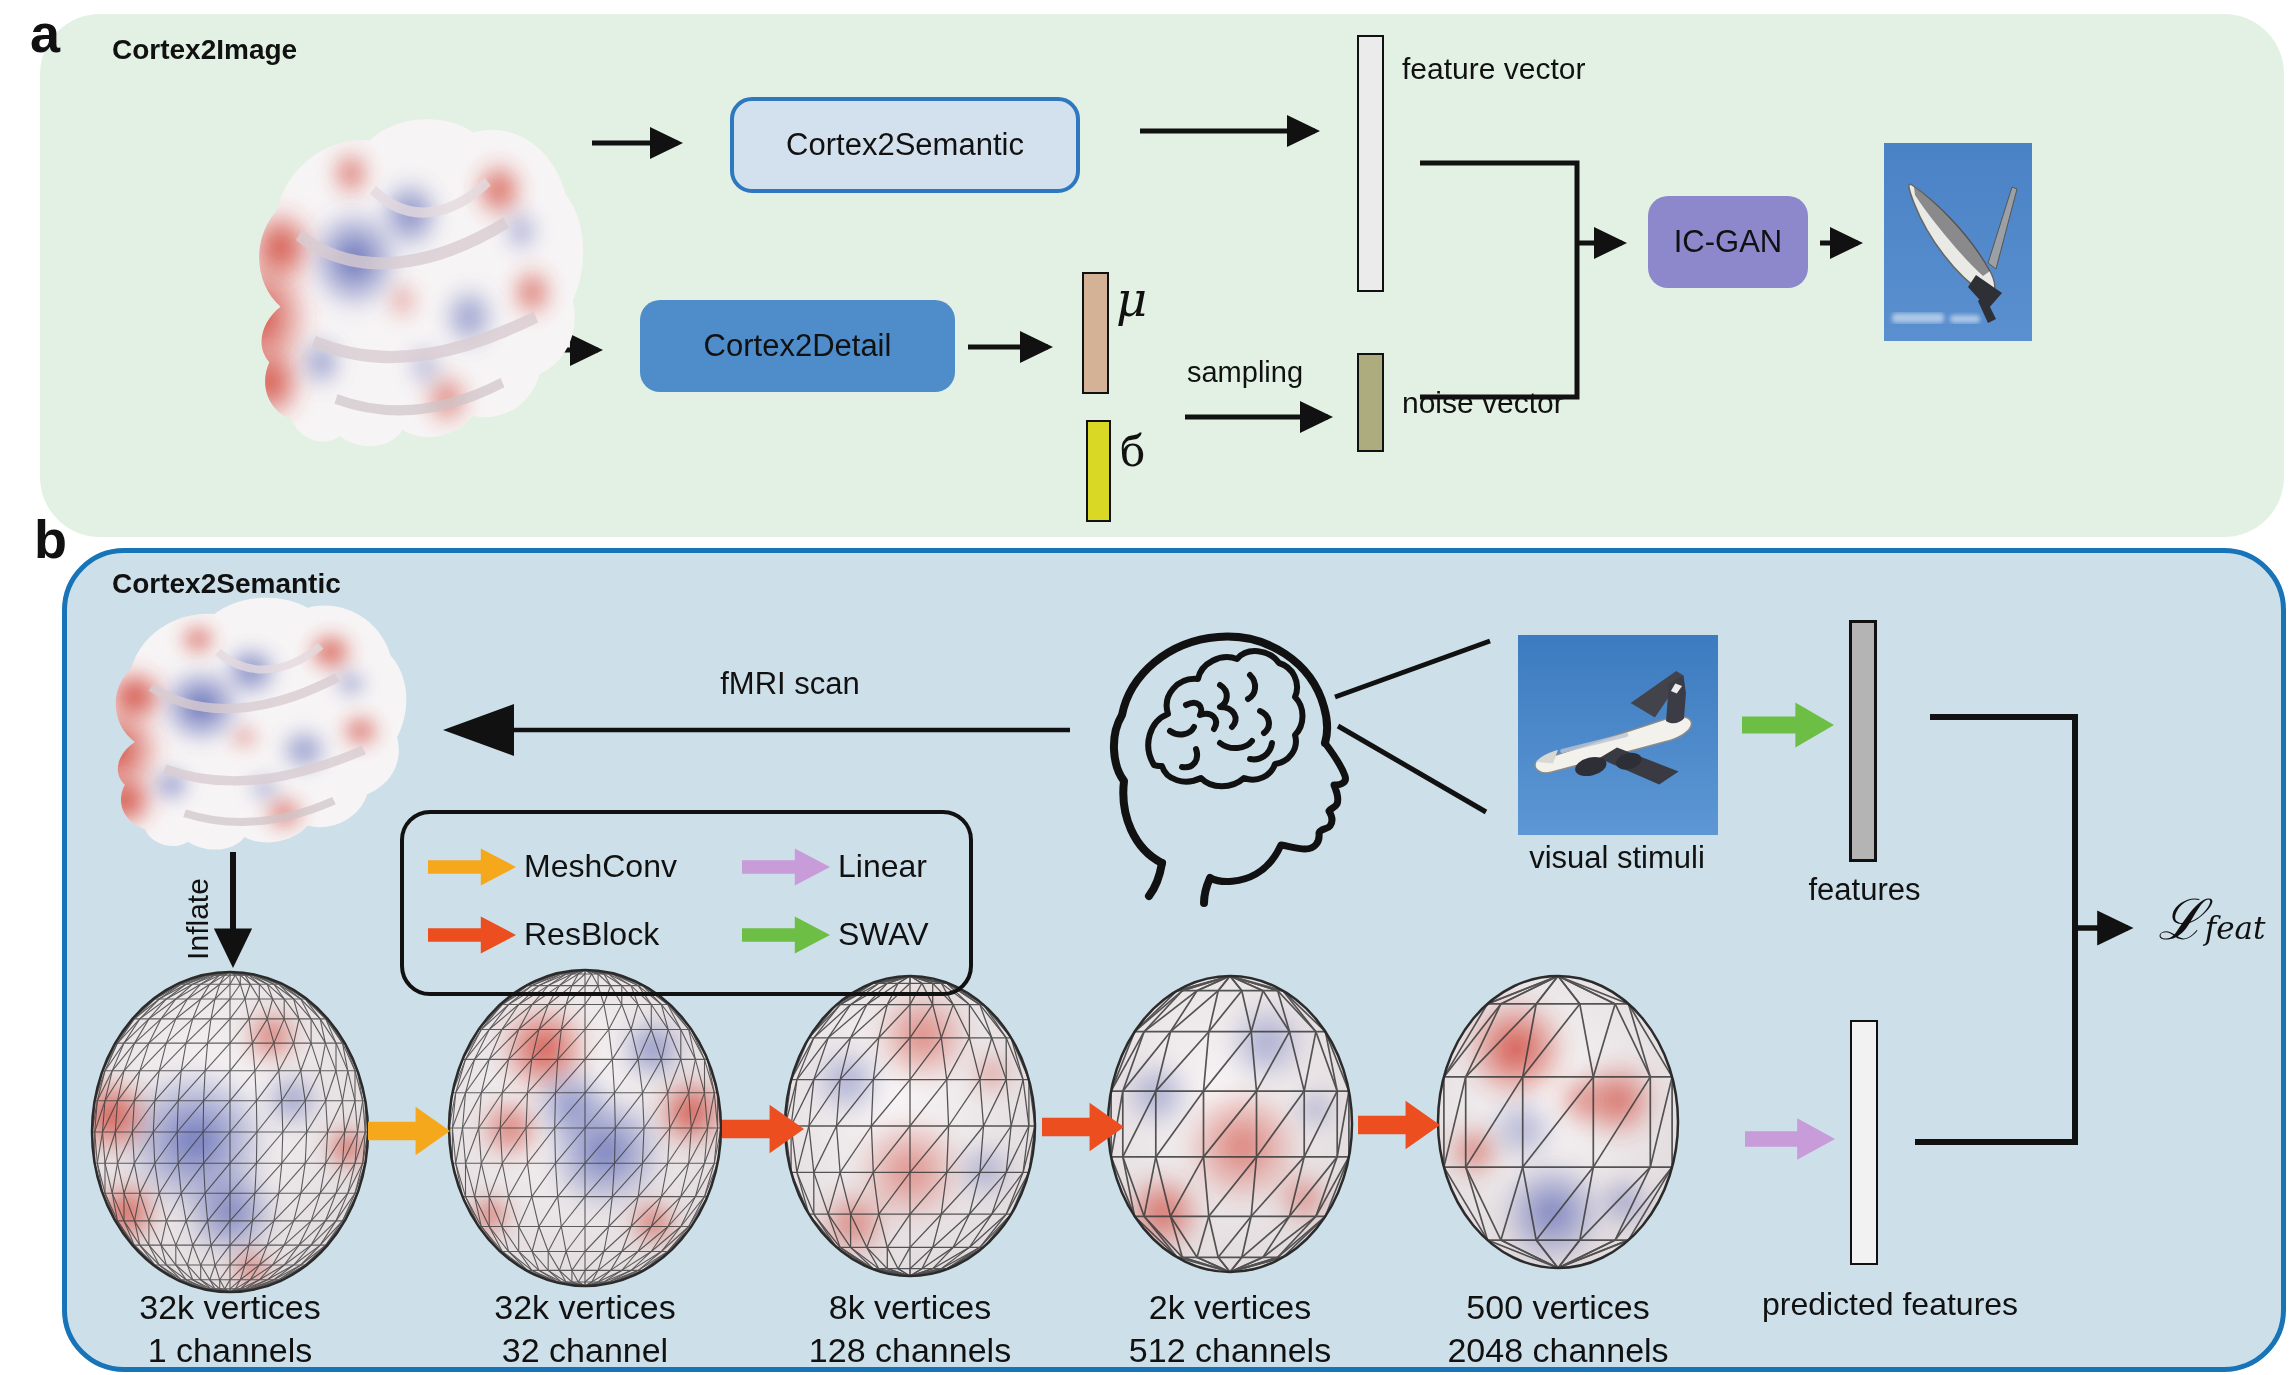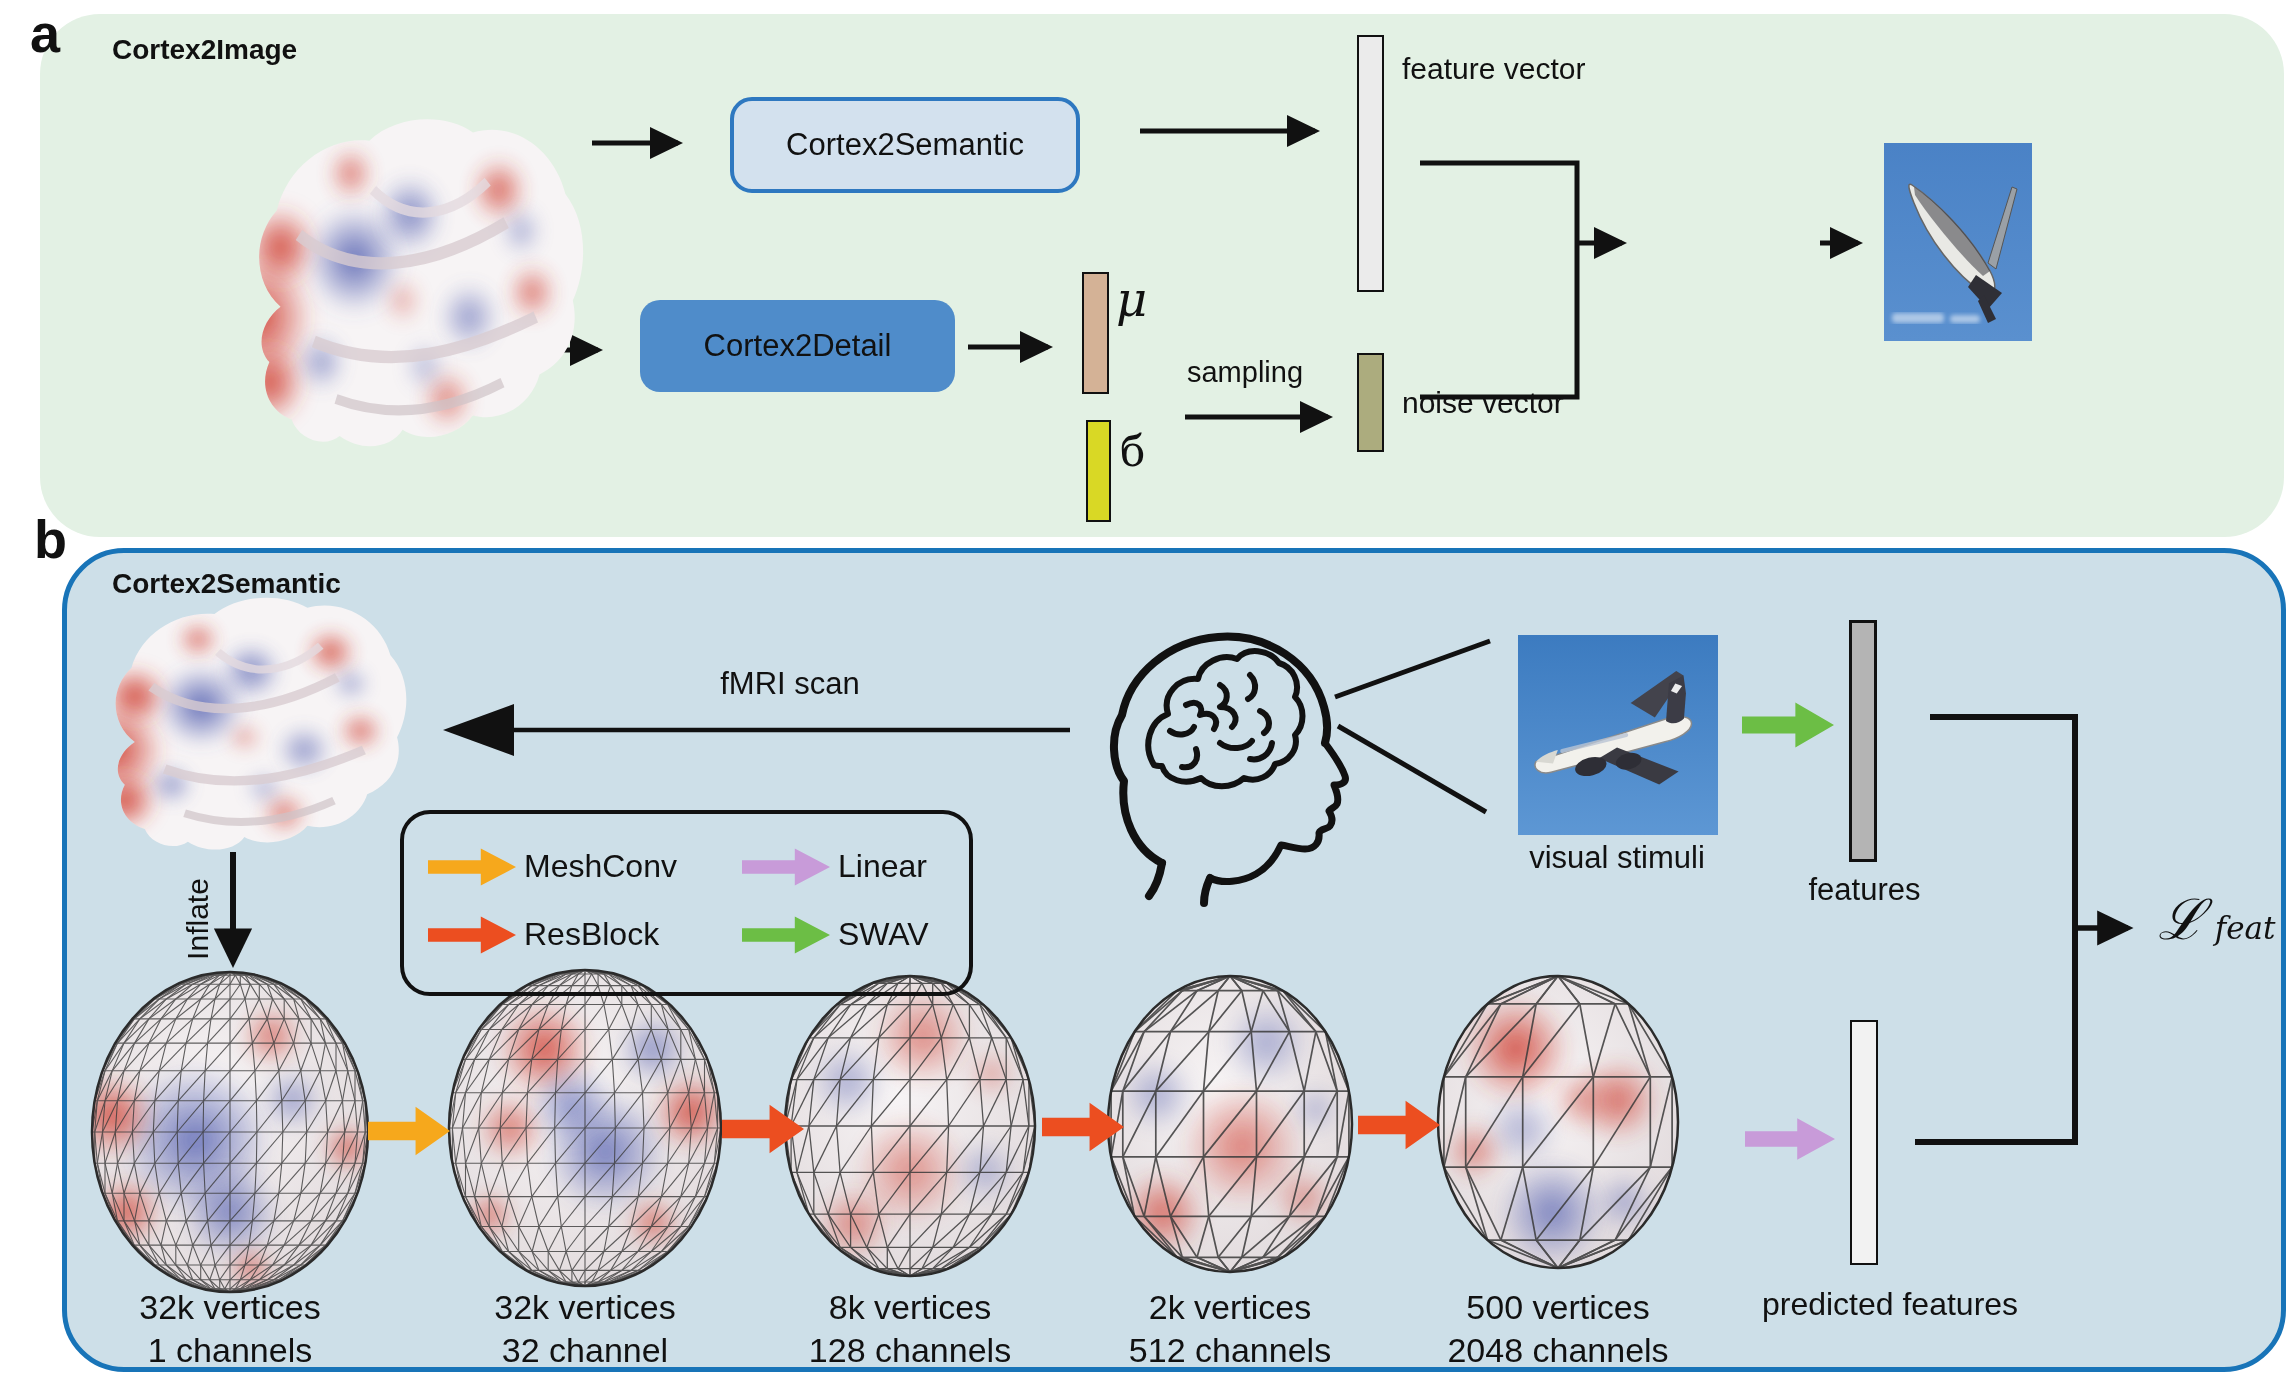--- a/index.html
+++ b/index.html
@@ -18,21 +18,21 @@
   .vbar{position:absolute;box-sizing:border-box;border:2px solid #111;z-index:3;}
   .diagram-label{position:absolute;font-size:30px;line-height:1.15;z-index:4;white-space:nowrap;}
   .centered{display:flex;align-items:center;justify-content:center;text-align:center;white-space:normal;}
   .fat-arrow{position:absolute;z-index:4;clip-path:polygon(0 33%,58% 33%,58% 5%,100% 50%,58% 95%,58% 67%,0 67%);}
   .legend-arrow{position:absolute;z-index:4;clip-path:polygon(0 34%,60% 34%,60% 6%,100% 50%,60% 94%,60% 66%,0 66%);}
   #legend-box{left:400px;top:810px;width:565px;height:178px;border:4px solid #111;border-radius:30px;z-index:3;}
   .legend-label{position:absolute;font-size:32px;z-index:4;}
   .sphere-label{position:absolute;font-size:34px;text-align:center;z-index:4;line-height:1.25;}
   #inflate-label{left:118px;top:902px;width:160px;text-align:center;font-size:30px;transform:rotate(-90deg);z-index:4;}
   #loss-label{left:2158px;top:892px;z-index:4;font-family:"DejaVu Serif", serif;font-size:56px;font-style:italic;line-height:1;}
-  #loss-label .sub{font-size:31px;font-style:italic;margin-left:10px;}
+  #loss-label .sub{font-size:31px;font-style:italic;}
   svg{display:block;}
   #overlay{position:absolute;left:0;top:0;z-index:2;pointer-events:none;}
   .imgbox{position:absolute;z-index:3;}
 </style>
 </head>
 <body>
 
 <div id="stage">
 
   <div id="panel-a" class="panel"></div>
@@ -41,20 +41,23 @@
   <div class="abs corner-label" style="left:30px;top:6px;">a</div>
   <div class="abs panel-title" style="left:112px;top:36px;">Cortex2Image</div>
   <div class="abs corner-label" style="left:34px;top:512px;">b</div>
   <div class="abs panel-title" style="left:112px;top:570px;">Cortex2Semantic</div>
 
   <div id="box-c2s" class="abs node-box">
     <span>Cortex2Semantic</span>
   </div>
   <div id="box-c2d" class="abs node-box">
     <span>Cortex2Detail</span>
+  </div>
+  <div id="box-icgan" class="abs node-box">
+    <span>IC-GAN</span>
   </div>
 
   <div class="vbar" style="left: 1357px; top: 35px; width: 27px; height: 257px; background: rgb(235, 235, 235);"></div>
   <div class="diagram-label" style="left:1402px;top:52px;">feature vector</div>
 
   <div class="vbar" style="left: 1082px; top: 272px; width: 27px; height: 122px; background: rgb(212, 178, 150);"></div>
   <div class="diagram-label" style="left:1116px;top:272px;font-size:48px;font-style:italic;font-family:'DejaVu Serif',serif;">μ</div>
 
   <div class="vbar" style="left: 1086px; top: 420px; width: 25px; height: 102px; background: rgb(217, 216, 37);"></div>
   <div class="diagram-label" style="left:1120px;top:428px;font-size:42px;font-family:'DejaVu Serif',serif;">б</div>

